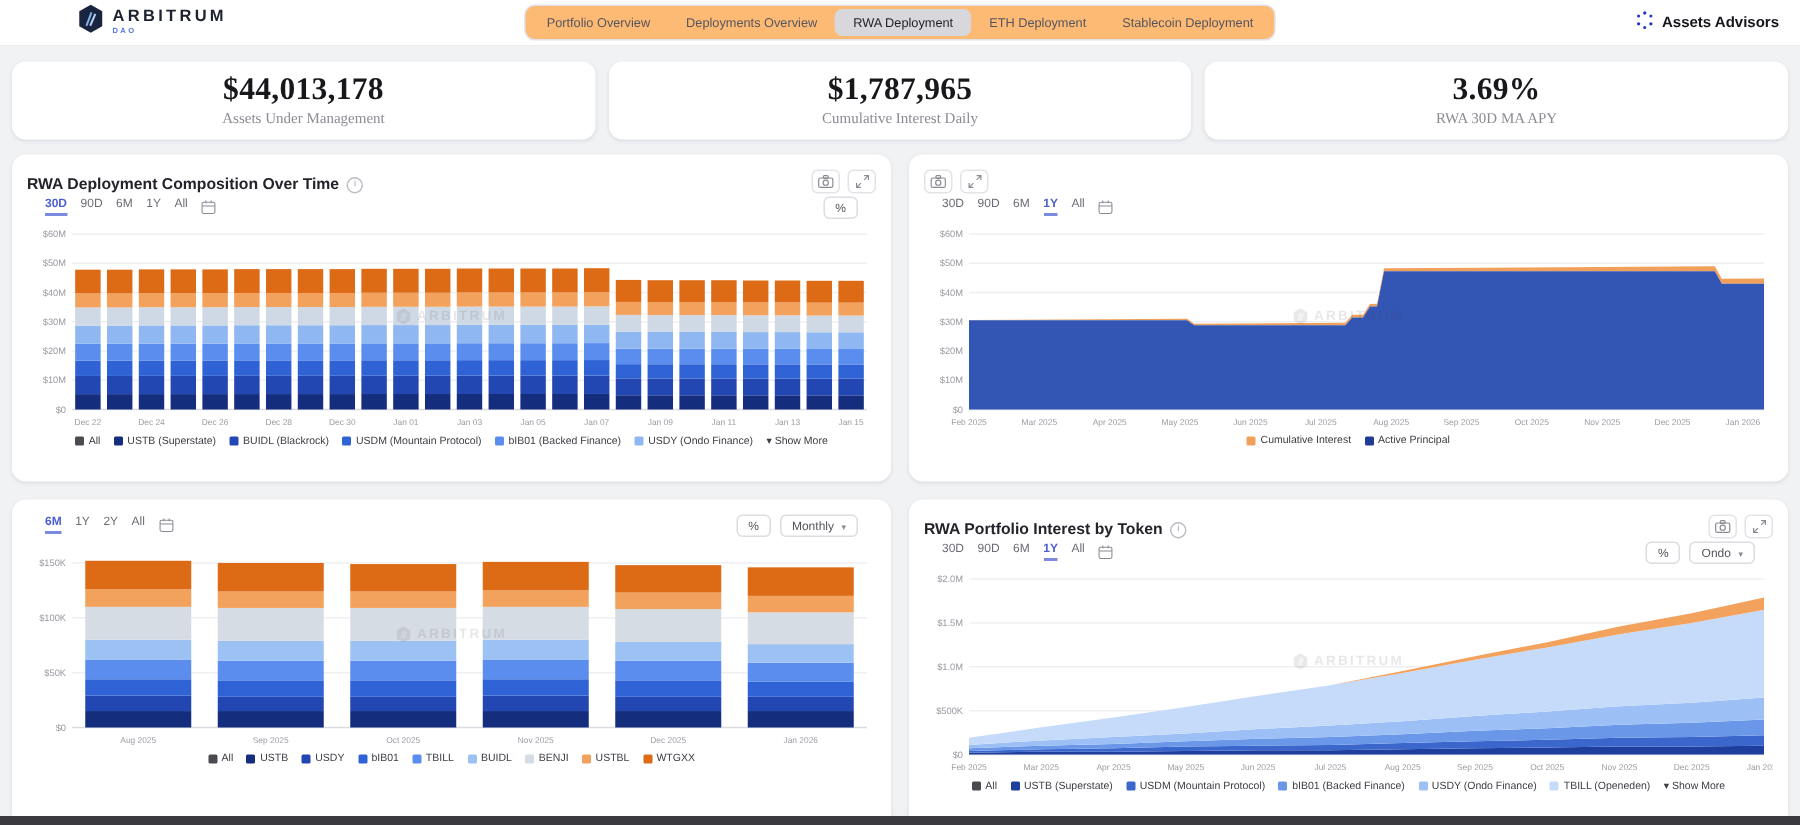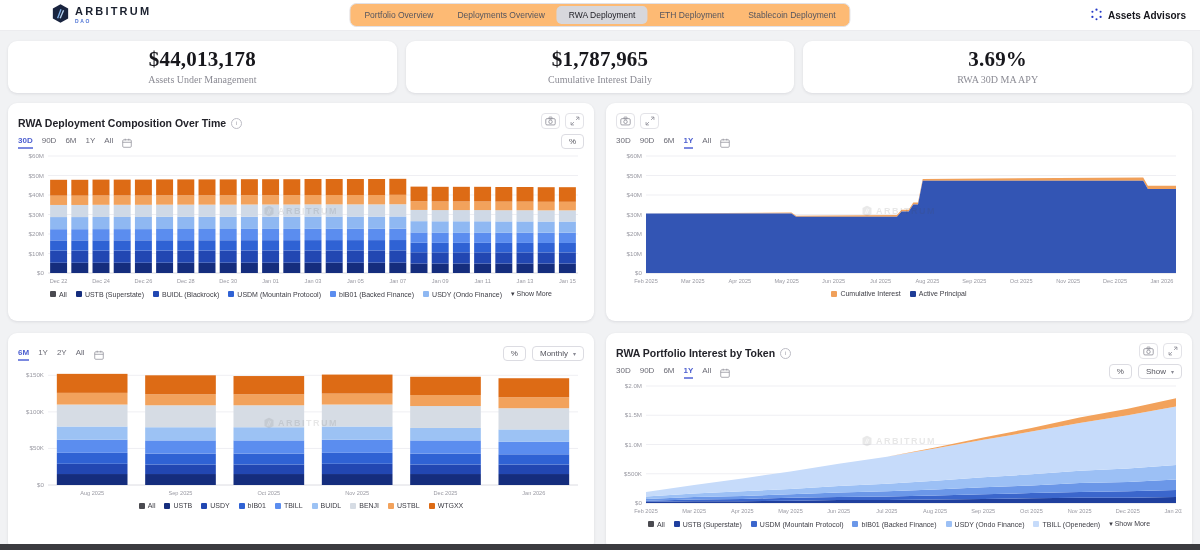--- a/index.html
+++ b/index.html
@@ -26,21 +26,21 @@
   .kpi-label{font-size:10px;color:#8b8b94;margin-top:2px;}
   
   .grid{display:grid;grid-template-columns:1fr 1fr;gap:12px;padding:4px 8px 0;}
   .panel{background:#fff;border-radius:9px;box-shadow:0 1px 3px rgba(25,25,45,.10);padding:8px 10px;height:218px;box-sizing:border-box;position:relative;}
   .panel-head{display:flex;justify-content:space-between;align-items:flex-end;height:18px;}
   .title-row{display:flex;align-items:center;}
   .p-title{font-size:10.5px;font-weight:700;color:#23232a;}
   .info-ic{width:9px;height:9px;border:1px solid #bcbcc5;border-radius:50%;color:#9a9aa4;font-size:6px;line-height:1;display:inline-flex;align-items:center;justify-content:center;margin-left:5px;cursor:pointer;}
   .head-icons{display:flex;gap:5px;}
   .ic-btn{width:19px;height:16px;border:1px solid #e3e3e8;border-radius:4px;background:#fff;display:flex;align-items:center;justify-content:center;padding:0;cursor:pointer;}
-  .ctrl-row{display:flex;justify-content:space-between;align-items:flex-end;height:18px;margin:2px 0;}
+  .ctrl-row{display:flex;justify-content:space-between;align-items:flex-start;height:18px;margin:2px 12px;}
   .ranges{display:flex;gap:9px;align-items:center;font-size:8px;color:#6b6b75;}
   .range{cursor:pointer;padding-bottom:2px;border-bottom:2px solid transparent;}
   .range.active{color:#4d5fd0;border-bottom:2px solid #7b89e0;font-weight:700;}
   .cal-btn{border:none;background:none;padding:0;cursor:pointer;display:flex;align-items:center;}
   .tools{display:flex;gap:6px;align-items:center;}
   .pct-btn{border:1px solid #dcdce2;border-radius:4px;background:#fff;font-size:8px;color:#55555e;padding:2px 7px;cursor:pointer;}
   .dd{border:1px solid #dcdce2;border-radius:4px;font-size:8px;color:#55555e;padding:2px 7px;display:flex;gap:5px;align-items:center;cursor:pointer;background:#fff;}
   .dd .chev{font-size:6px;color:#8a8a94;}
   .plot-wrap{position:relative;}
   .chart{width:100%;height:136px;display:block;}
@@ -672,21 +672,21 @@
               <rect x="1" y="2.5" width="12" height="10.5" rx="1.5" fill="none" stroke="#8a8a94"></rect>
               <line x1="1" y1="6" x2="13" y2="6" stroke="#8a8a94"></line>
               <line x1="4.5" y1="1" x2="4.5" y2="3.5" stroke="#8a8a94"></line>
               <line x1="9.5" y1="1" x2="9.5" y2="3.5" stroke="#8a8a94"></line>
             </svg>
           </button>
         </div>
       <div class="tools">
           <button class="pct-btn">%</button>
           <div class="dd">
-            <span>Show</span>
+            <span>Ondo</span>
             <span class="chev">▾</span>
           </div>
         </div>
     </div>
     <div class="plot-wrap">
       <svg class="chart" preserveAspectRatio="none" viewBox="0 0 566 136">
           <line x1="30" x2="560" y1="122" y2="122" stroke="#dcdce2" stroke-width="1"></line>
           <text x="26" y="124" text-anchor="end" font-size="6.2" fill="#9a9aa3">$0</text>
           <line x1="30" x2="560" y1="92.75" y2="92.75" stroke="#efeff3" stroke-width="1"></line>
           <text x="26" y="94.75" text-anchor="end" font-size="6.2" fill="#9a9aa3">$500K</text>

